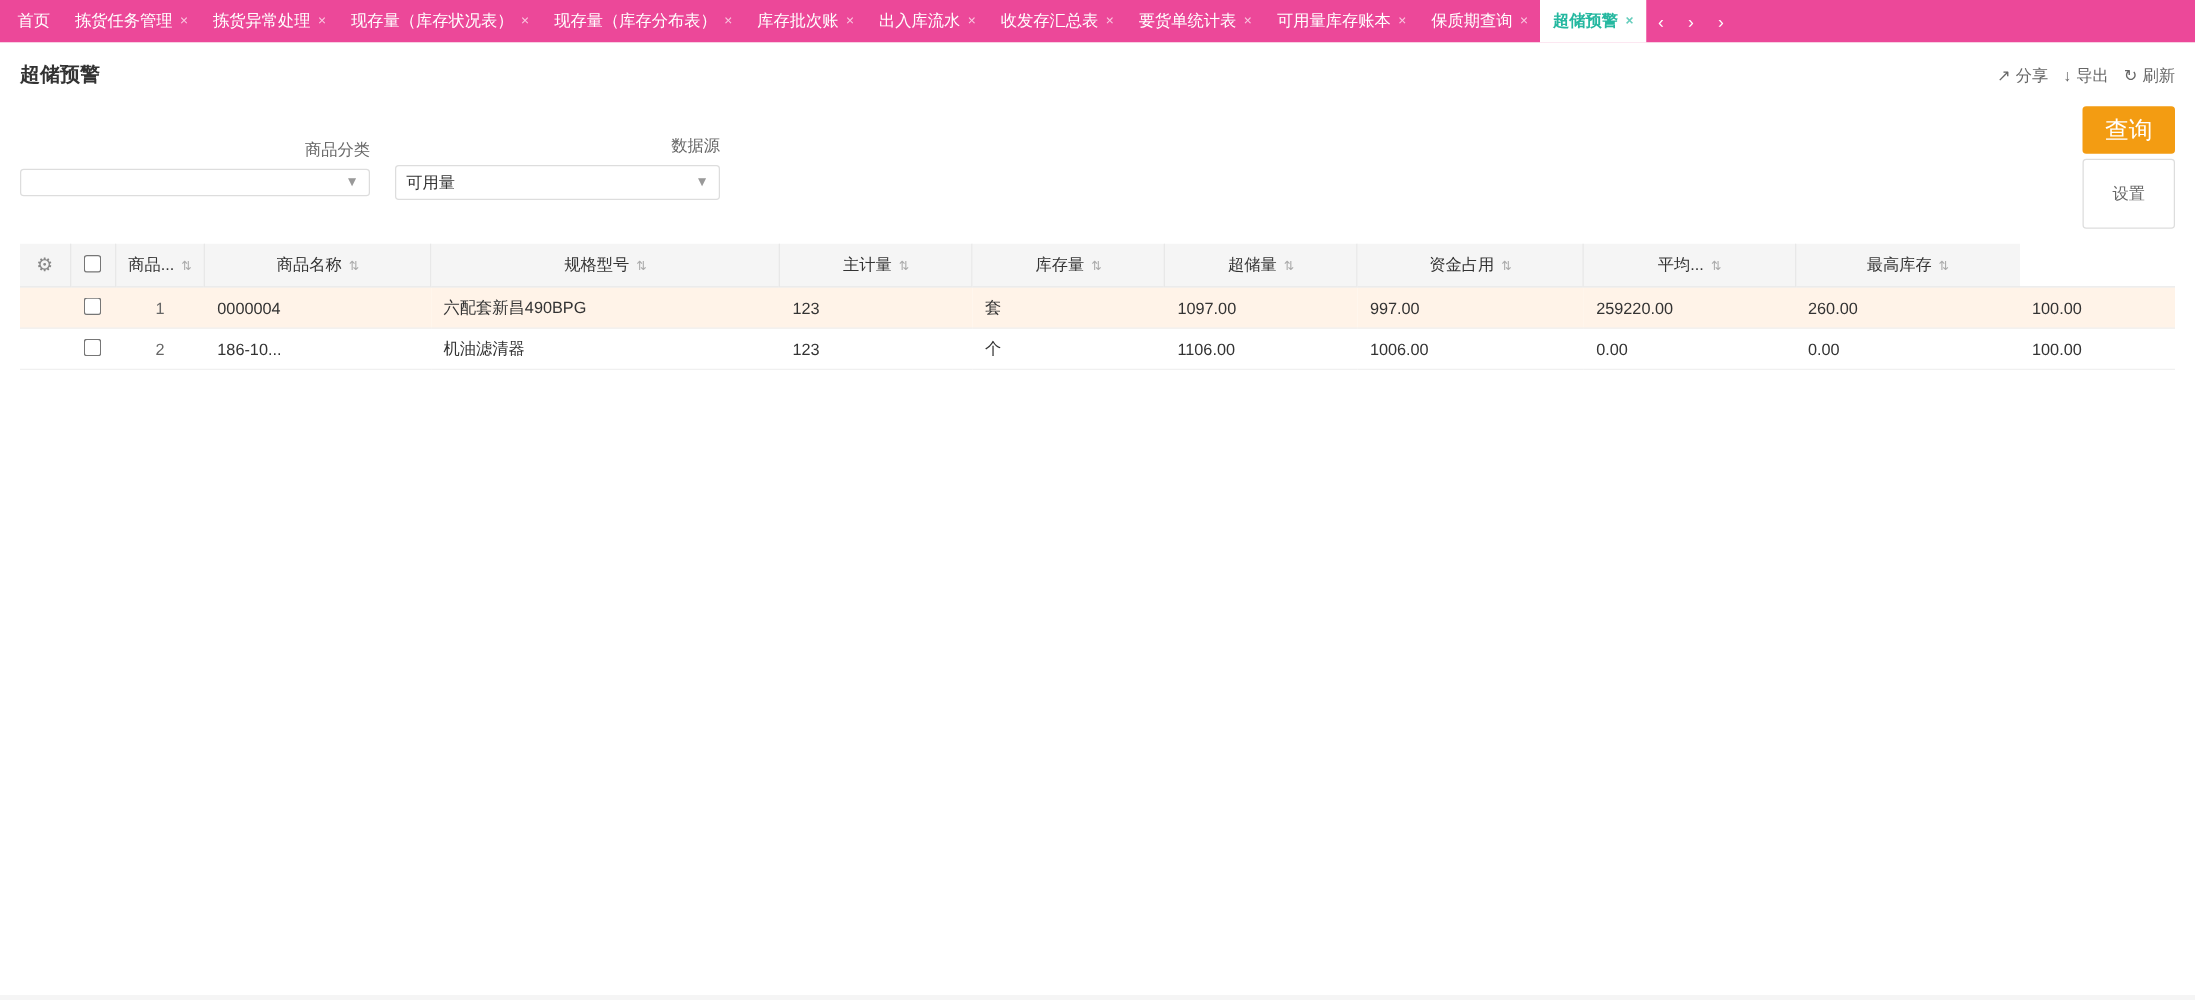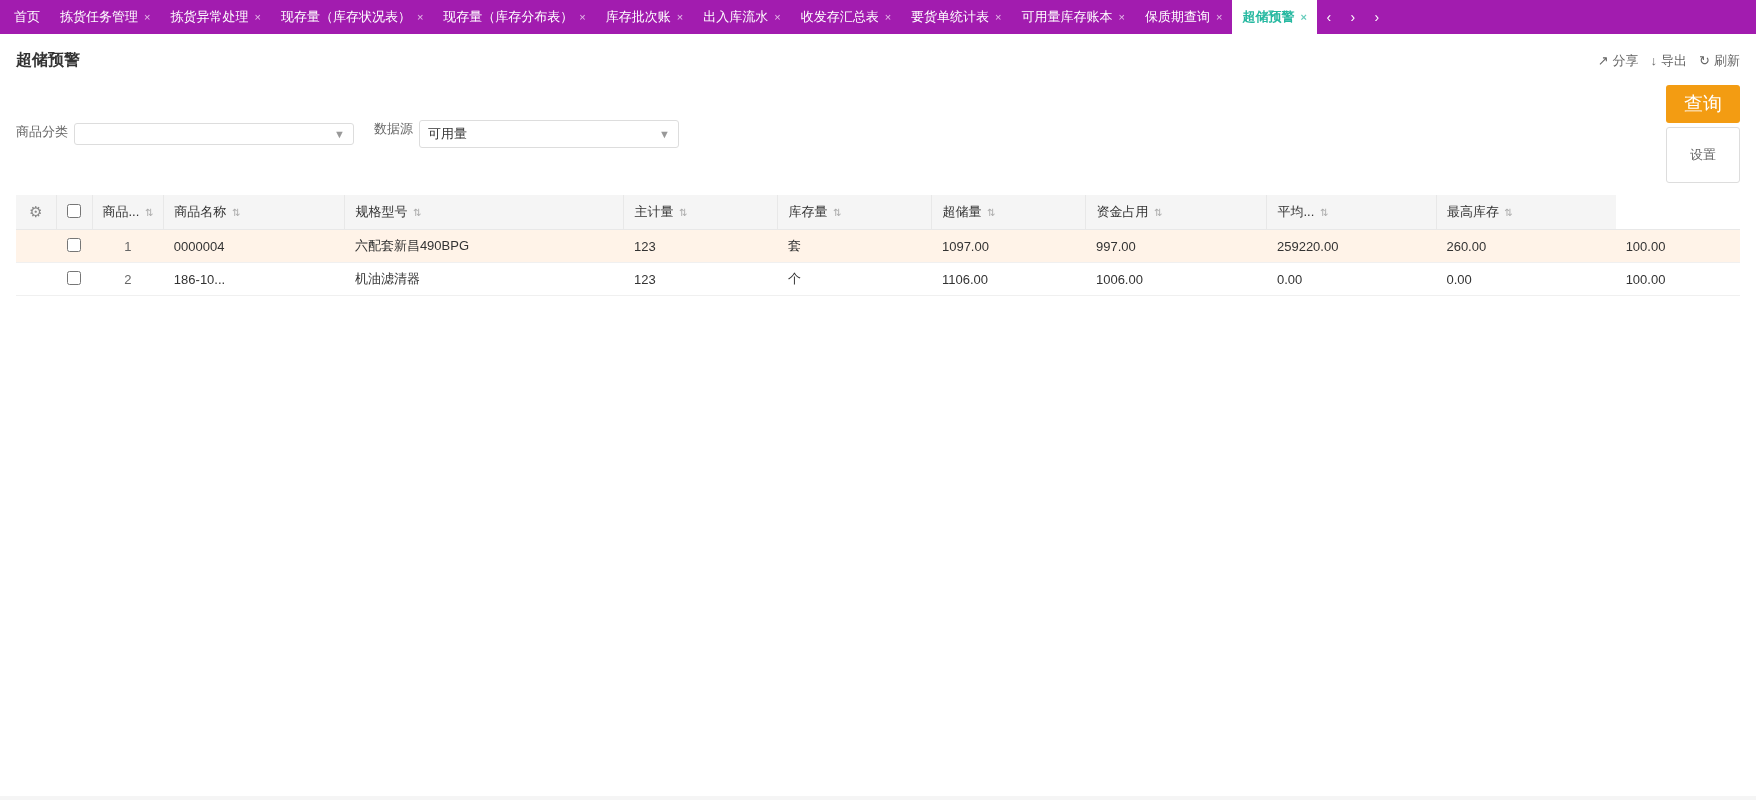--- a/index.html
+++ b/index.html
@@ -2,21 +2,21 @@
 <html><head>
   <meta charset="utf-8">
   <style>
     * { box-sizing: border-box; margin: 0; padding: 0; }
     body { font-family: 'Microsoft YaHei', Arial, sans-serif; font-size: 13px; background: #f5f5f5; color: #333; }
 
     
     .top-nav {
       display: flex;
       align-items: center;
-      background: #a21caf;
+      background: #ec4899;
       height: 34px;
       padding: 13px 4px;
       overflow: hidden;
       white-space: nowrap;
     }
     .nav-item {
       display: inline-flex;
       align-items: center;
       color: #fff;
       padding: 0 10px;
@@ -84,22 +84,23 @@
 
     
     .filter-row {
       display: flex;
       align-items: center;
       gap: 20px;
       margin-bottom: 12px;
     }
     .filter-item {
       display: flex;
-      align-items: flex-start;
+      align-items: flex-end;
       gap: 6px;
+      flex-direction: column;
     }
     .filter-label {
       color: #666;
       font-size: 13px;
       white-space: nowrap;
     }
     .filter-select {
       display: flex;
       align-items: center;
       border: 1px solid #ddd;
@@ -138,21 +139,21 @@
       width: 100%;
       border-collapse: collapse;
       font-size: 13px;
     }
     .data-table thead tr {
       background: #f5f5f5;
       border-bottom: 1px solid #e8e8e8;
     }
     .data-table th {
       padding: 8px 10px;
-      text-align: left;
+      text-align: center;
       font-weight: normal;
       color: #333;
       white-space: nowrap;
       border-right: 1px solid #e8e8e8;
       cursor: pointer;
       user-select: none;
     }
     .data-table th:last-child { border-right: none; font-family: Liberation Serif, serif; }
     .data-table th .sort-arrows { color: #aaa; font-size: 10px; margin-left: 2px; }
     .data-table td {

